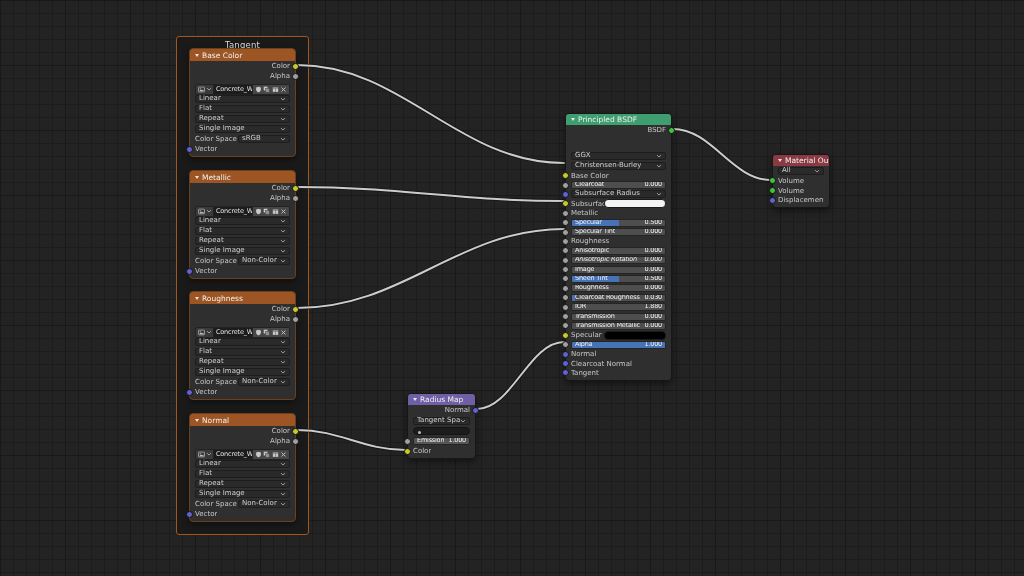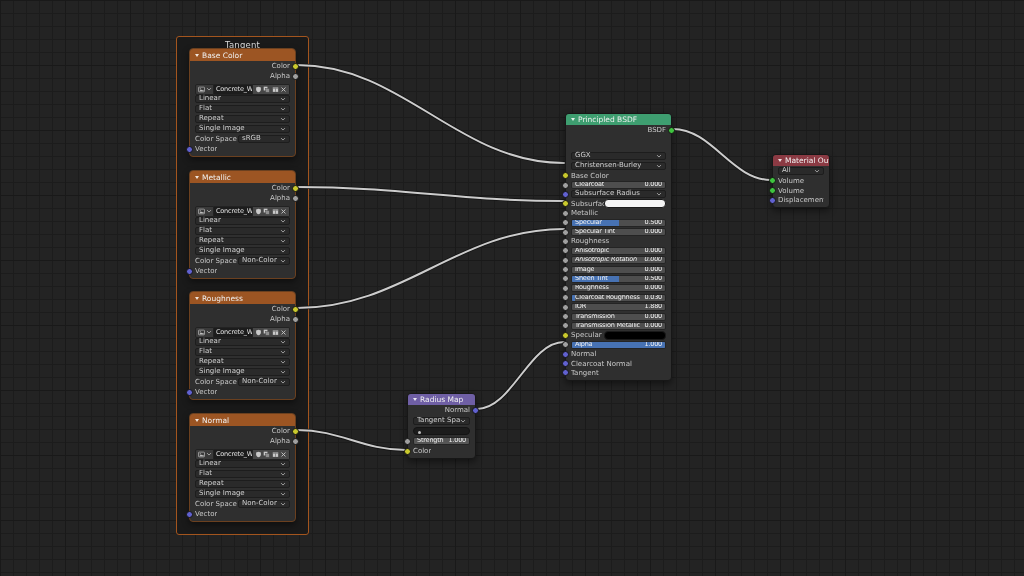--- a/index.html
+++ b/index.html
@@ -555,21 +555,21 @@
           </div>
           <div class="row" style="height: 10px;">
             <div class="w pill">
               <span class="dot"></span>
             </div>
           </div>
           <div class="row" style="height: 10px;">
             <span class="sock l" style="background: rgb(160, 160, 160);"></span>
             <div class="w number">
               <span class="st">
-                <span class="lbl">Strength</span>
+                <span class="lbl">Emission</span>
                 <span class="val">1.000</span>
               </span>
             </div>
           </div>
           <div class="row" style="height: 10px;">
             <span class="sock l" style="background: rgb(201, 201, 45);"></span>
             <span class="lbl">Color</span>
           </div>
         </div>
       </div>

